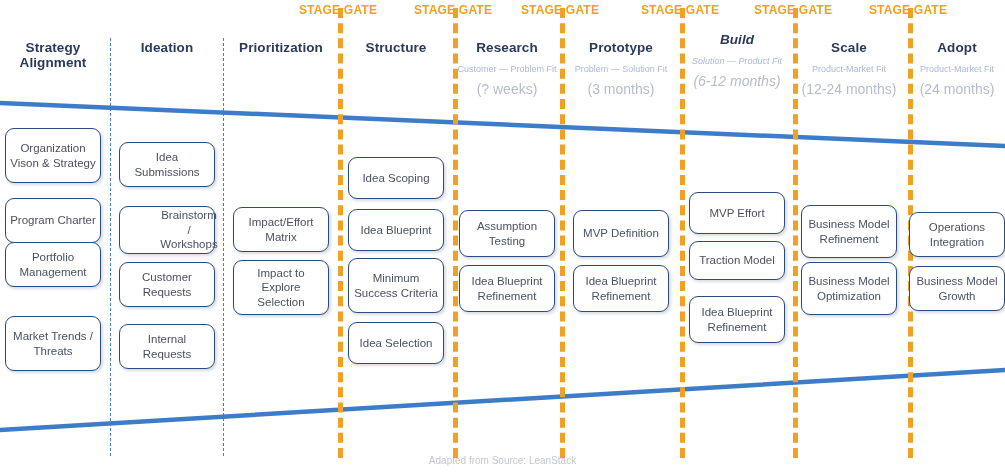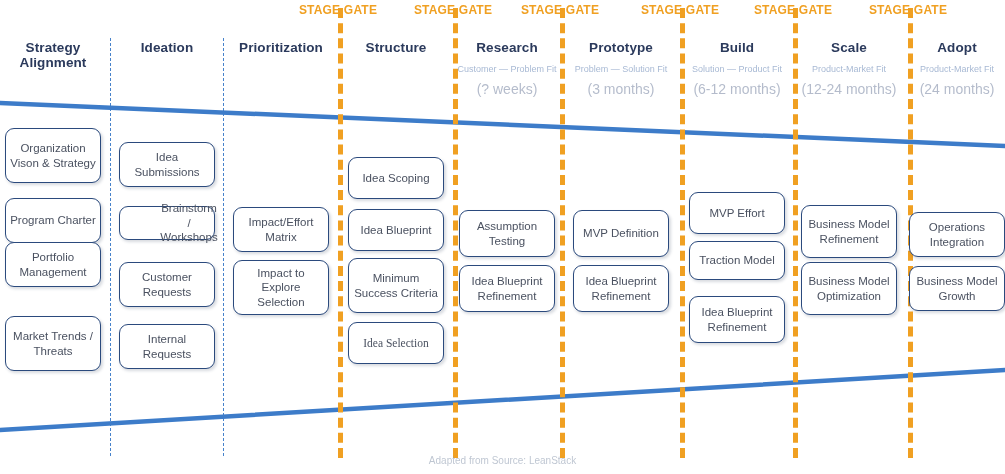--- a/index.html
+++ b/index.html
@@ -170,21 +170,21 @@
       <div class="col-head" style="left: 507px; top: 40px;">
         <div class="col-title">Research</div>
         <div class="col-sub">Customer — Problem Fit</div>
         <div class="col-dur">(? weeks)</div>
       </div>
       <div class="col-head" style="left: 621px; top: 40px;">
         <div class="col-title">Prototype</div>
         <div class="col-sub">Problem — Solution Fit</div>
         <div class="col-dur">(3 months)</div>
       </div>
-      <div class="col-head" style="left: 737px; top: 40px;">
+      <div class="col-head" style="left: 737px; top: 32px; font-style: italic;">
         <div class="col-title">Build</div>
         <div class="col-sub">Solution — Product Fit</div>
         <div class="col-dur">(6-12 months)</div>
       </div>
       <div class="col-head" style="left: 849px; top: 40px;">
         <div class="col-title">Scale</div>
         <div class="col-sub">Product-Market Fit</div>
         <div class="col-dur">(12-24 months)</div>
       </div>
       <div class="col-head" style="left: 957px; top: 40px;">
@@ -192,29 +192,29 @@
         <div class="col-sub">Product-Market Fit</div>
         <div class="col-dur">(24 months)</div>
       </div>
     </div>
   <div id="cards-layer">
       <div class="card" style="left: 53px; top: 128px; height: 55px;">Organization Vison &amp; Strategy</div>
       <div class="card" style="left: 53px; top: 198px; height: 45px;">Program Charter</div>
       <div class="card" style="left: 53px; top: 242px; height: 45px;">Portfolio Management</div>
       <div class="card" style="left: 53px; top: 316px; height: 55px;">Market Trends / Threats</div>
       <div class="card" style="left: 167px; top: 142px; height: 45px;">Idea Submissions</div>
-      <div class="card" style="left: 167px; top: 206px; height: 34px; padding-left: 48px;">Brainstorm / Workshops</div>
+      <div class="card" style="left: 167px; top: 206px; height: 48px; padding-left: 48px;">Brainstorm / Workshops</div>
       <div class="card" style="left: 167px; top: 262px; height: 45px;">Customer Requests</div>
       <div class="card" style="left: 167px; top: 324px; height: 45px;">Internal Requests</div>
       <div class="card" style="left: 281px; top: 207px; height: 45px;">Impact/Effort Matrix</div>
       <div class="card" style="left: 281px; top: 260px; height: 55px;">Impact to Explore Selection</div>
       <div class="card" style="left: 396px; top: 157px; height: 42px;">Idea Scoping</div>
       <div class="card" style="left: 396px; top: 209px; height: 42px;">Idea Blueprint</div>
       <div class="card" style="left: 396px; top: 258px; height: 55px;">Minimum Success Criteria</div>
-      <div class="card" style="left: 396px; top: 322px; height: 42px; font-family: Liberation Serif, serif;">Idea Selection</div>
+      <div class="card" style="left: 396px; top: 322px; height: 42px;">Idea Selection</div>
       <div class="card" style="left: 507px; top: 210px; height: 47px;">Assumption Testing</div>
       <div class="card" style="left: 507px; top: 265px; height: 47px;">Idea Blueprint Refinement</div>
       <div class="card" style="left: 621px; top: 210px; height: 47px;">MVP Definition</div>
       <div class="card" style="left: 621px; top: 265px; height: 47px;">Idea Blueprint Refinement</div>
       <div class="card" style="left: 737px; top: 192px; height: 42px;">MVP Effort</div>
       <div class="card" style="left: 737px; top: 241px; height: 39px;">Traction Model</div>
       <div class="card" style="left: 737px; top: 296px; height: 47px;">Idea Blueprint Refinement</div>
       <div class="card" style="left: 849px; top: 205px; height: 53px;">Business Model Refinement</div>
       <div class="card" style="left: 849px; top: 262px; height: 53px;">Business Model Optimization</div>
       <div class="card" style="left: 957px; top: 212px; height: 45px;">Operations Integration</div>

